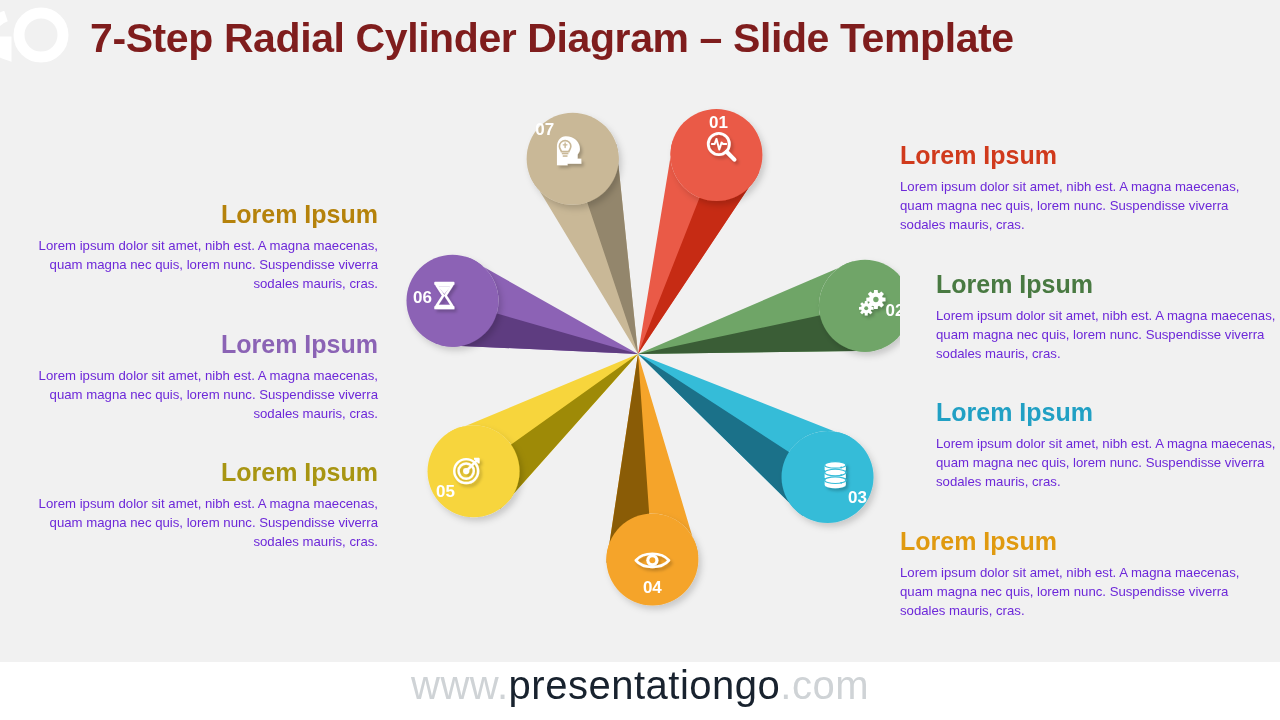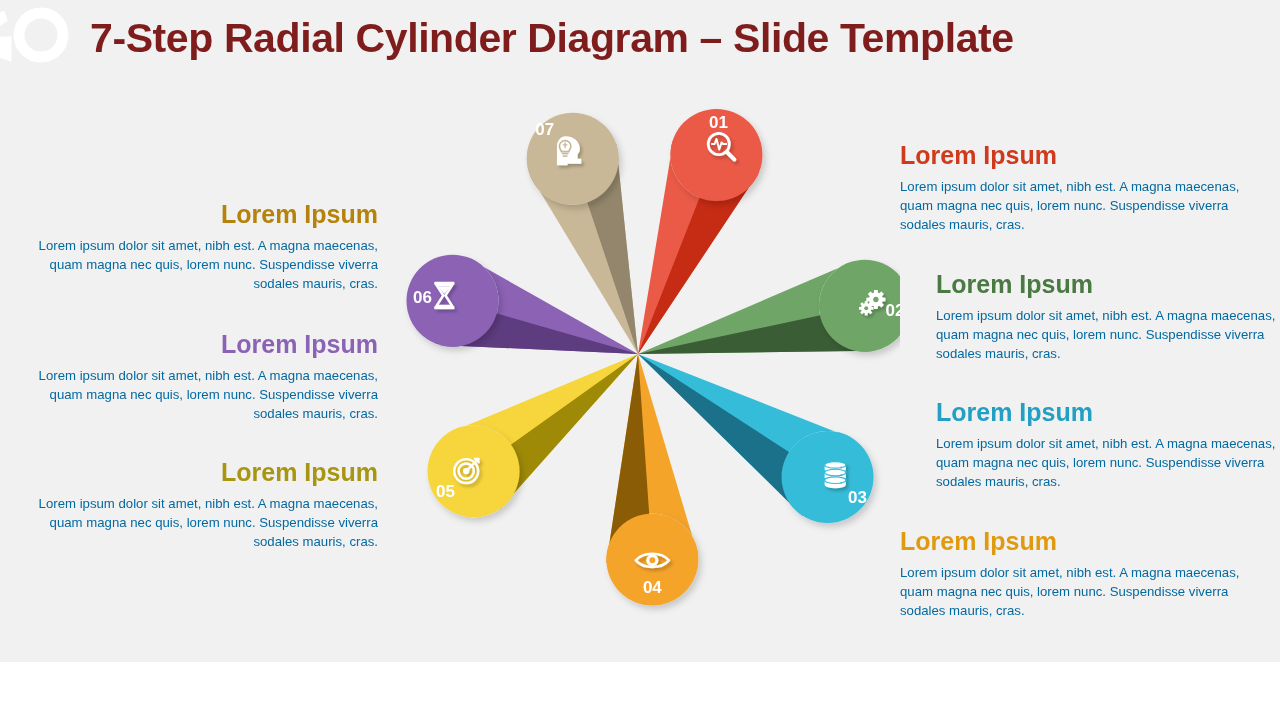--- a/index.html
+++ b/index.html
@@ -28,21 +28,21 @@
   }
 
   
   .txtblock{position:absolute;}
   .txtblock .hd{
     font-size:25px;font-weight:bold;line-height:1.15;
     margin:0 0 7px 0;
     font-family:"Liberation Sans", sans-serif;
   }
   .txtblock .bd{
-    font-size:13.2px;color:#0369a1;line-height:1.45;
+    font-size:13.2px;color:#6d28d9;line-height:1.45;
     margin:0;
     font-family:"Liberation Sans", sans-serif;
   }
   .align-right{text-align:right;}
   .align-left{text-align:left;}
 
   
   .footer{
     position:absolute;left:0;top:662px;width:1280px;height:58px;
     background:#ffffff;
@@ -212,14 +212,15 @@
             <rect x="-7.2" y="2.5" width="7.2" height="1.7" fill="#c9b897"></rect>
             <rect x="-6.2" y="5.2" width="5.2" height="1.7" fill="#c9b897"></rect>
             <path d="M-3.6,-8.1 L-3.6,-3.3 M-5.6,-6.1 L-1.6,-6.1" stroke="#c9b897" stroke-width="1.5" stroke-linecap="round"></path>
           </g>
           <text x="164.63524078055093" y="29.645327027522967" class="num" text-anchor="middle">07</text>
         </g>
       </g>
   </svg>
 
   <div class="footer"></div>
+  <div class="footer-url"><span class="u-dim">www.</span><span class="u-main">presentationgo</span><span class="u-dim">.com</span></div>
 
 </div>
 
 </body></html>

